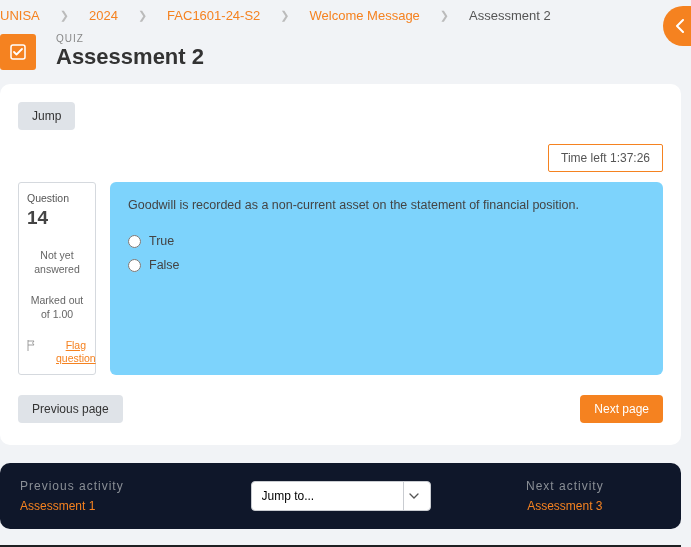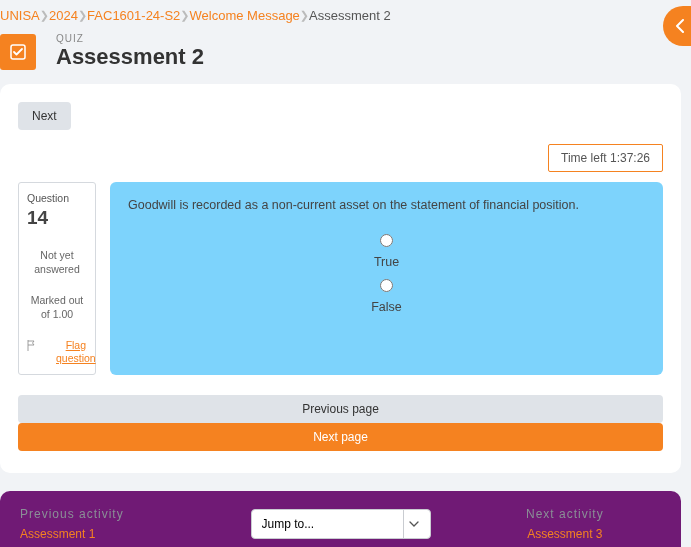--- a/index.html
+++ b/index.html
@@ -11,21 +11,21 @@
     color: #333;
     font-size: 13px;
     position: relative;
     overflow: hidden;
   }
 
   
   .breadcrumb {
     display: flex;
     align-items: center;
-    gap: 0;
+    gap: 20px;
     padding: 8px 0 10px 0;
     flex-wrap: wrap;
   }
   .breadcrumb a, .breadcrumb .crumb-link {
     color: #f58220;
     text-decoration: none;
     cursor: pointer;
   }
   .breadcrumb .crumb-current {
     color: #555;
@@ -164,35 +164,33 @@
     min-height: 150px;
   }
   .options {
     margin-top: 22px;
   }
   .opt {
     display: flex;
     align-items: center;
     gap: 8px;
     margin-bottom: 10px;
-    flex-direction: column;
   }
   .opt input { cursor: pointer; }
   .opt label { cursor: pointer; }
 
   .pager-row {
     display: flex;
     justify-content: space-between;
     margin-top: 20px;
-    flex-direction: column;
   }
 
   
   .nav-card {
-    background: #701a75;
+    background: #0f172a;
     border-radius: 10px;
     padding: 16px 20px;
     margin-right: 10px;
     display: flex;
     align-items: center;
     justify-content: space-between;
   }
   .nav-col {
     width: 30%;
     font-size: 12px;
@@ -269,21 +267,21 @@
         <path d="M5 9 l2.5 2.5 L13 6" stroke-width="1.8" stroke-linecap="round" stroke-linejoin="round"></path>
       </svg>
   </div>
   <div class="heading-text">
     <div class="kicker">QUIZ</div>
     <h1>Assessment 2</h1>
   </div>
 </div>
 
 <div class="card">
-  <button class="btn">Next</button>
+  <button class="btn">Jump</button>
 
   <div class="timer-row">
     <div class="timer-box">
       <span>Time left</span>
       <span> </span>
       <span>1:37:26</span>
     </div>
   </div>
 
   <div class="qa-wrap">

